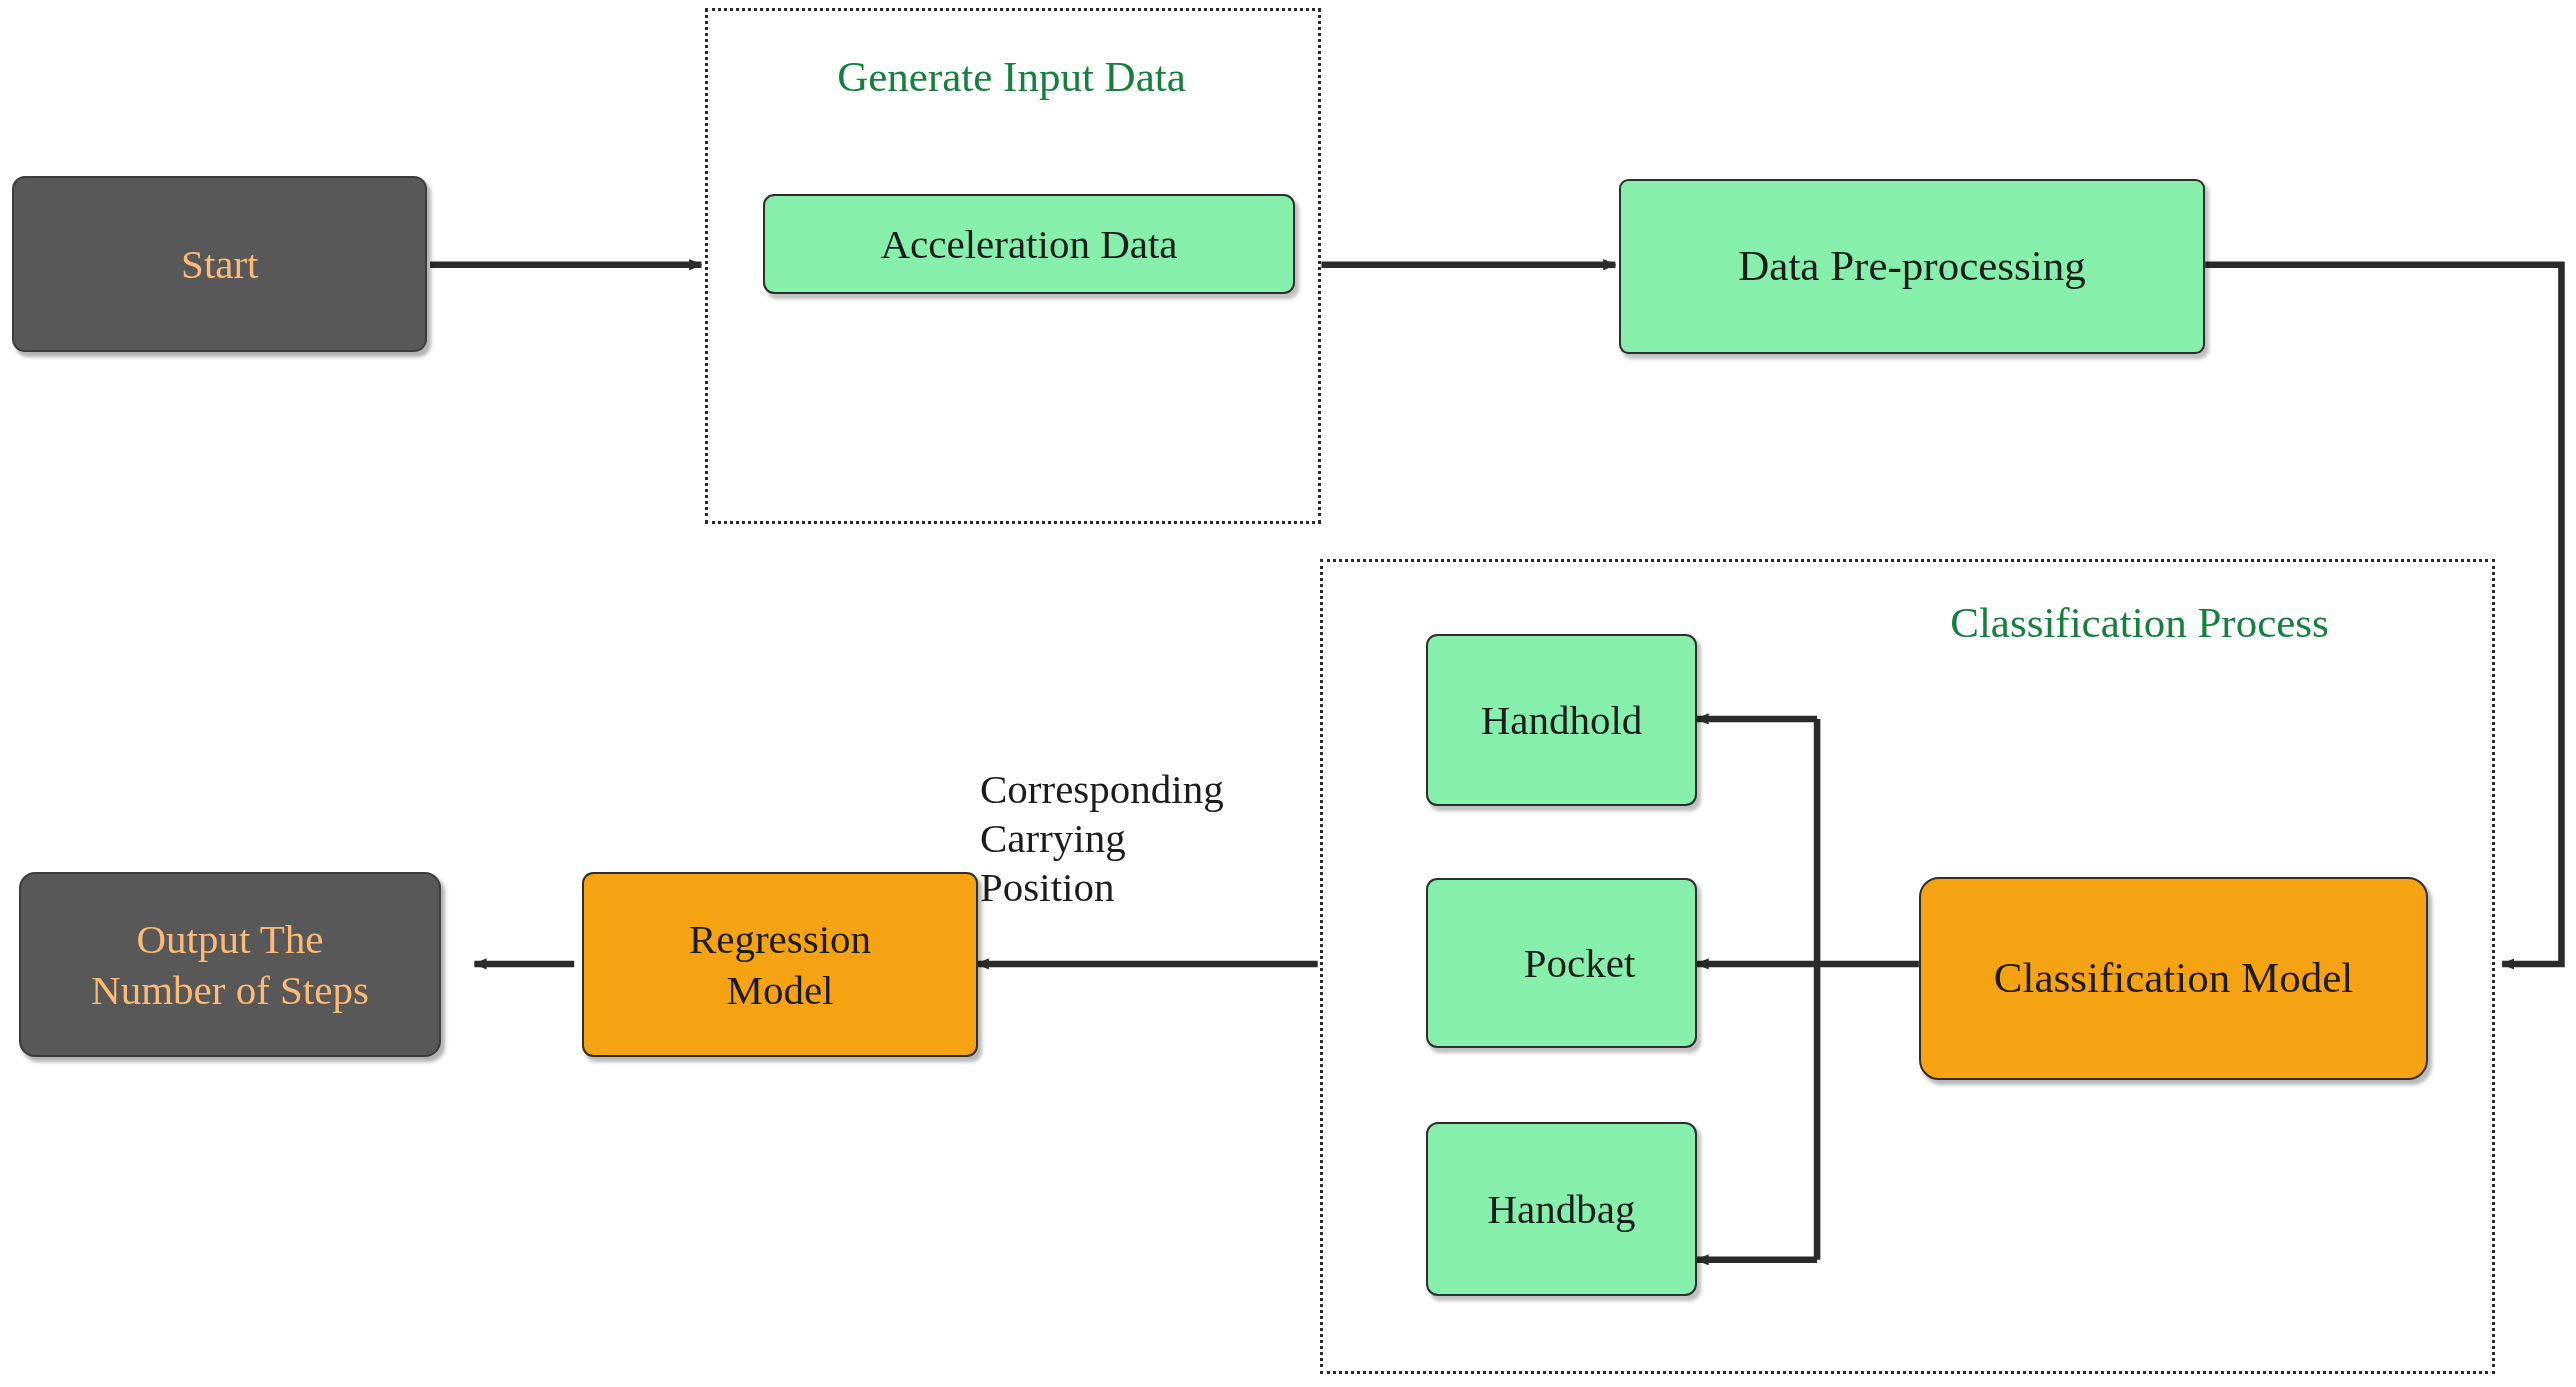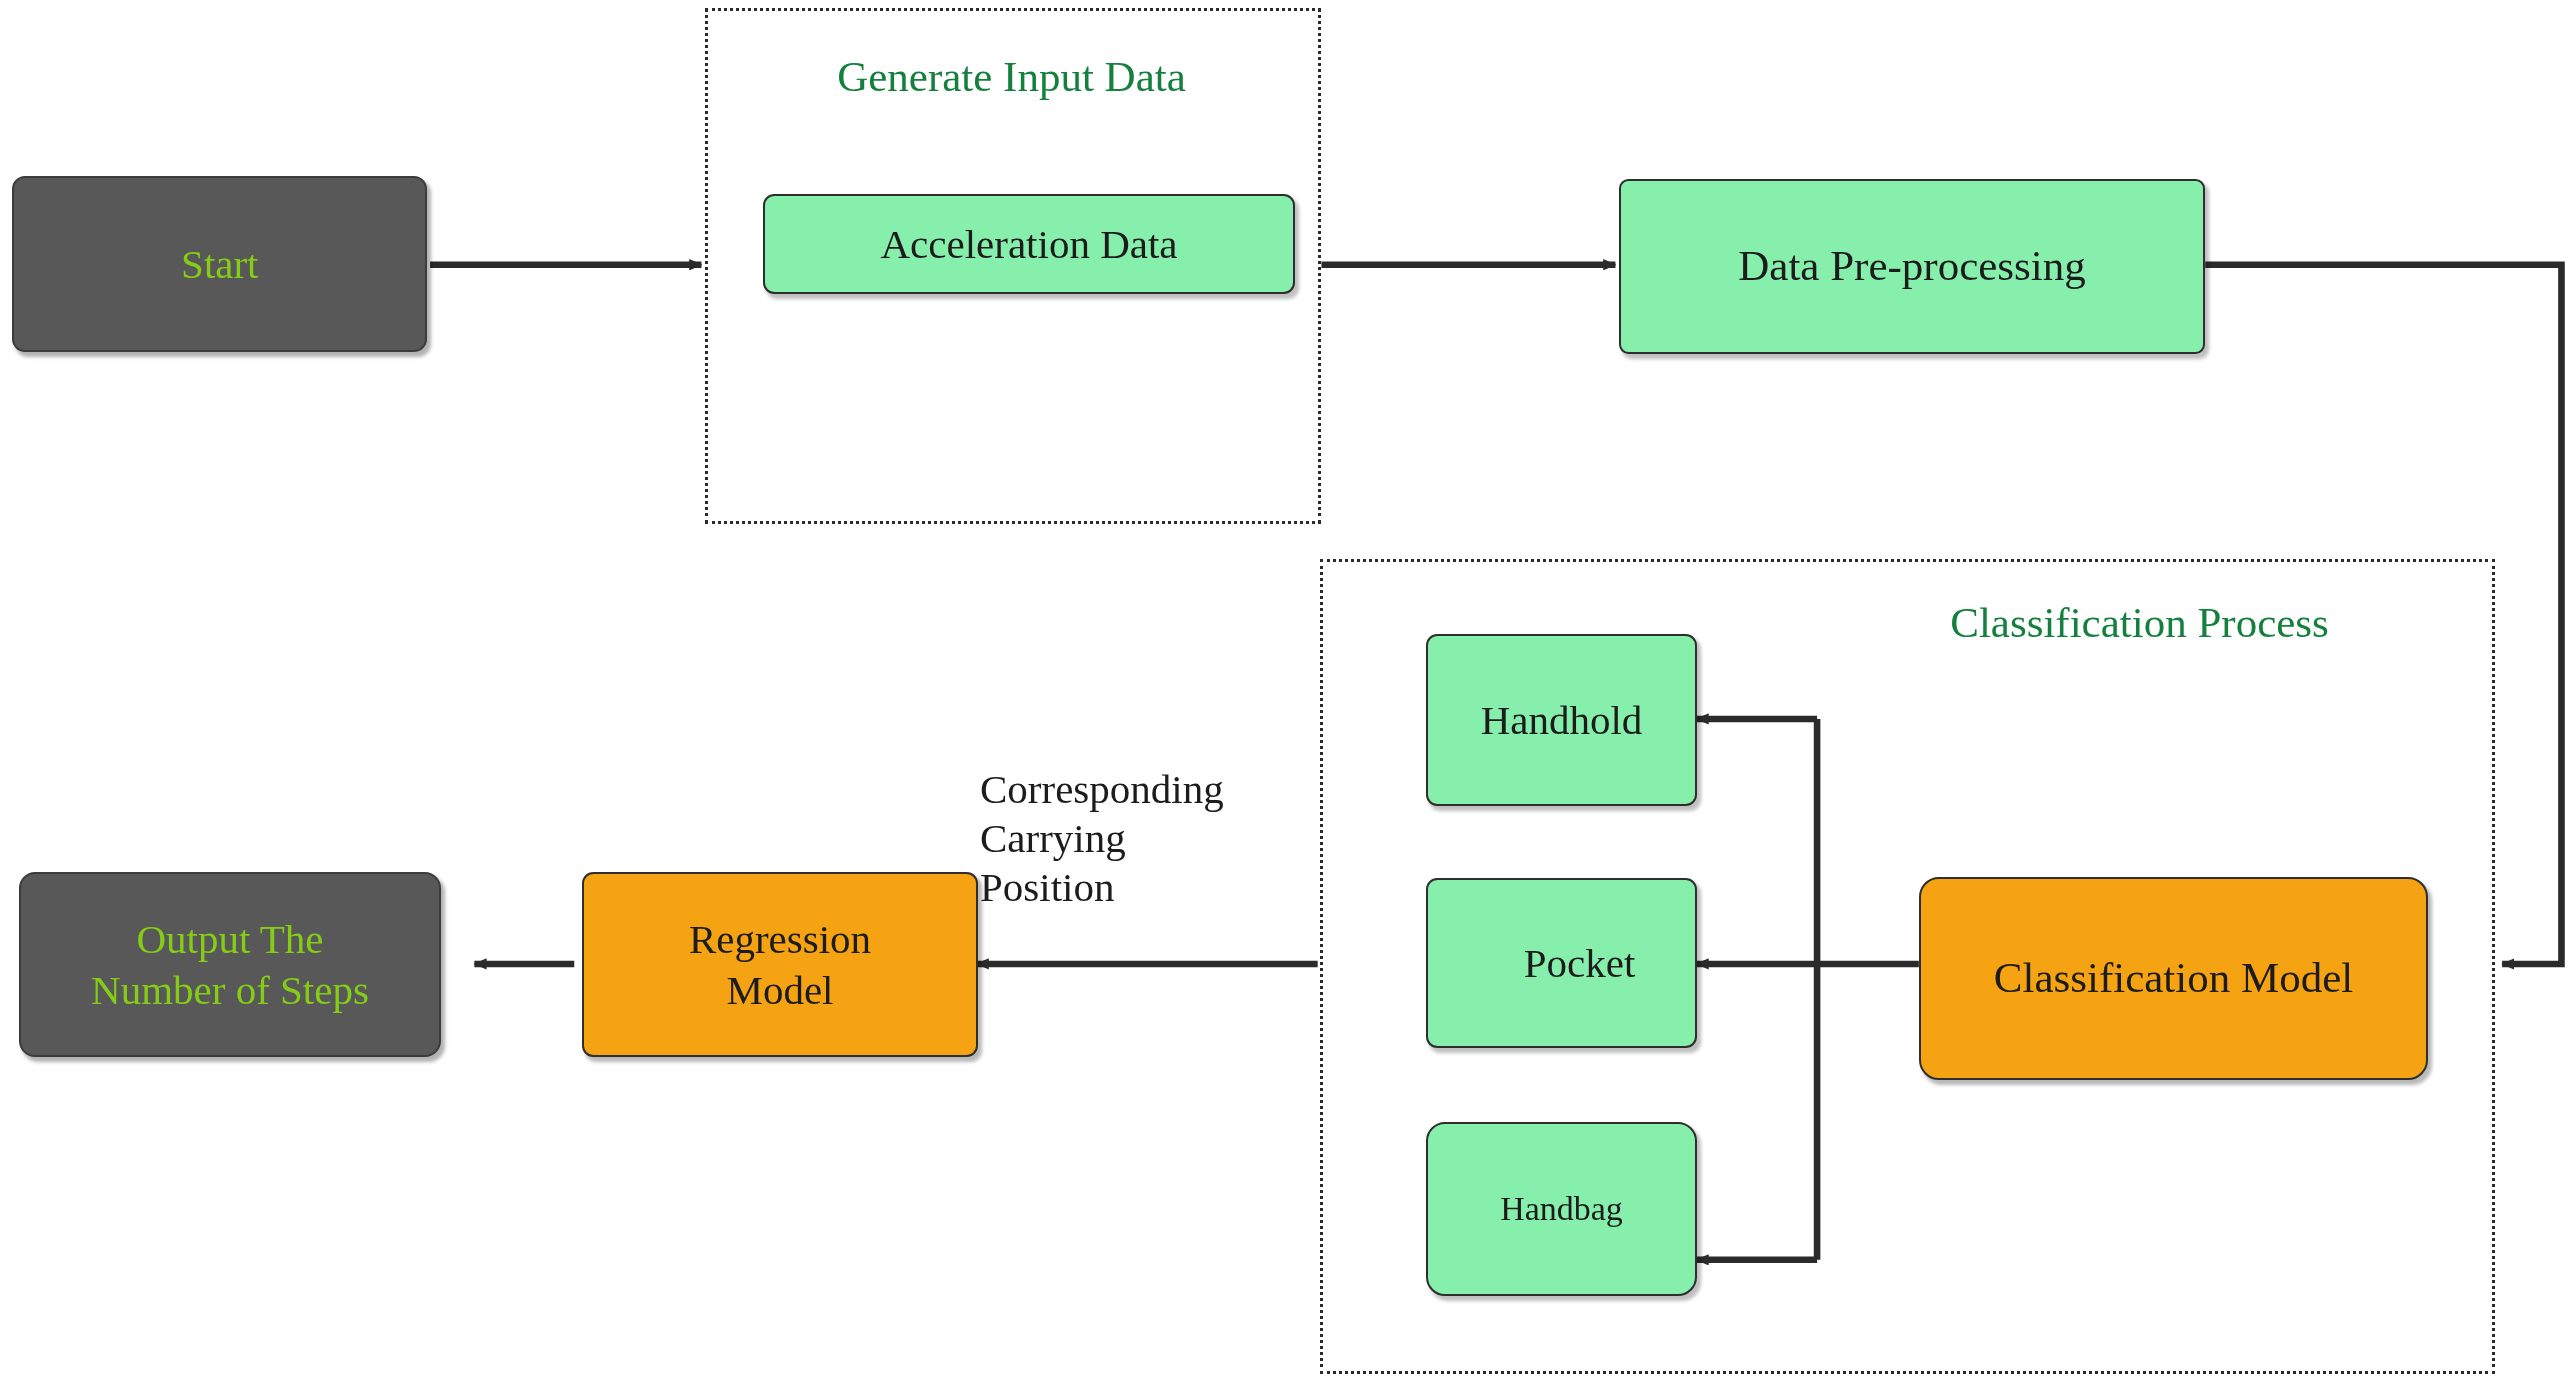--- a/index.html
+++ b/index.html
@@ -27,21 +27,21 @@
     box-sizing: border-box;
     display: flex;
     align-items: center;
     justify-content: center;
     text-align: center;
     border-radius: 13px;
     line-height: 1.22;
   }
   .node-dark {
     background: #585858;
-    color: #84cc16;
+    color: #fdba74;
     border: 2.8px solid #3c3c3c;
     box-shadow: 3.8px 4.7px 3.8px rgba(0,0,0,0.30);
   }
   .node-white {
     background: #86efac;
     color: #1c1c1c;
     border: 2.8px solid #2e2e2e;
     box-shadow: 3.8px 4.7px 3.8px rgba(0,0,0,0.25);
   }
   .node-orange {
@@ -123,21 +123,21 @@
   </div>
 
   <div class="node node-white" style="left:1426px; top:634px; width:271px; height:172px; font-size:41px; border-radius:11.3px;">
     <span>Handhold</span>
   </div>
 
   <div class="node node-white" style="left:1426px; top:878px; width:271px; height:170px; font-size:41px; border-radius:11.3px;padding-left:36px;">
     <span>Pocket</span>
   </div>
 
-  <div class="node node-white" style="left:1426px; top:1122px; width:271px; height:174px; font-size:34px; border-radius:19px;">
+  <div class="node node-white" style="left:1426px; top:1122px; width:271px; height:174px; font-size:41px; border-radius:12px;">
     <span>Handbag</span>
   </div>
 
   <div class="node node-orange" style="left:582px; top:872px; width:396px; height:185px; font-size:41px; border-radius:11.3px; flex-direction:column;">
     <span>Regression</span>
     <span>Model</span>
   </div>
 
   <div class="node node-dark" style="left:19px; top:872px; width:422px; height:185px; font-size:41px; border-radius:16px; flex-direction:column;">
     <span>Output The</span>

